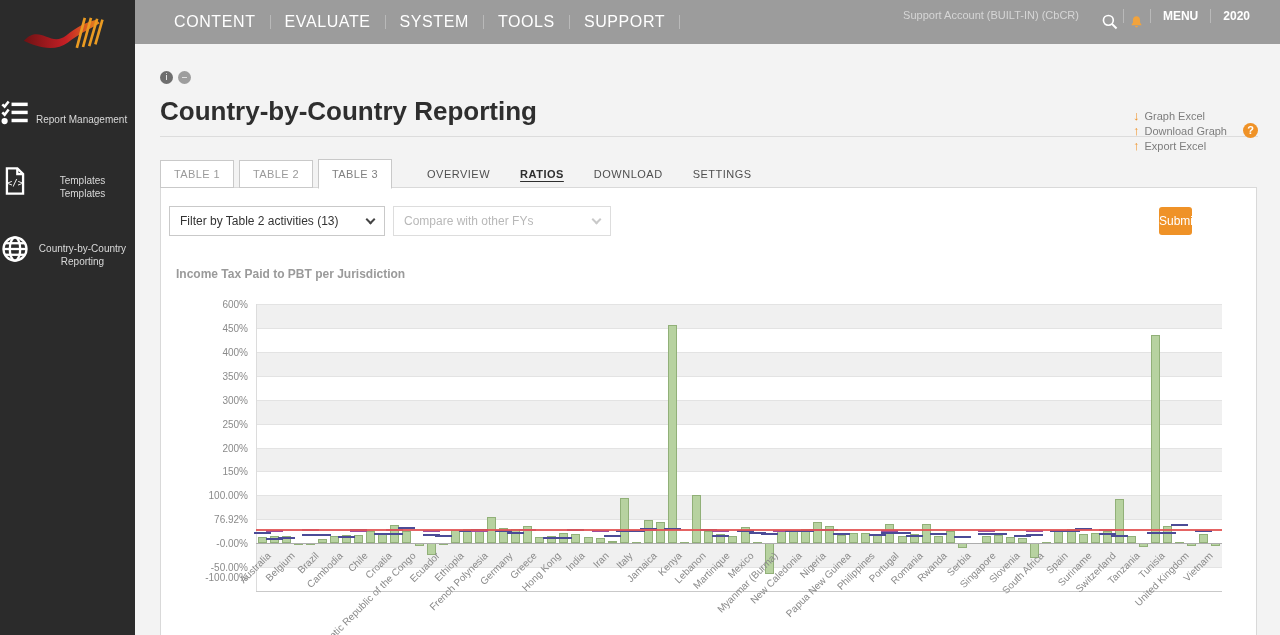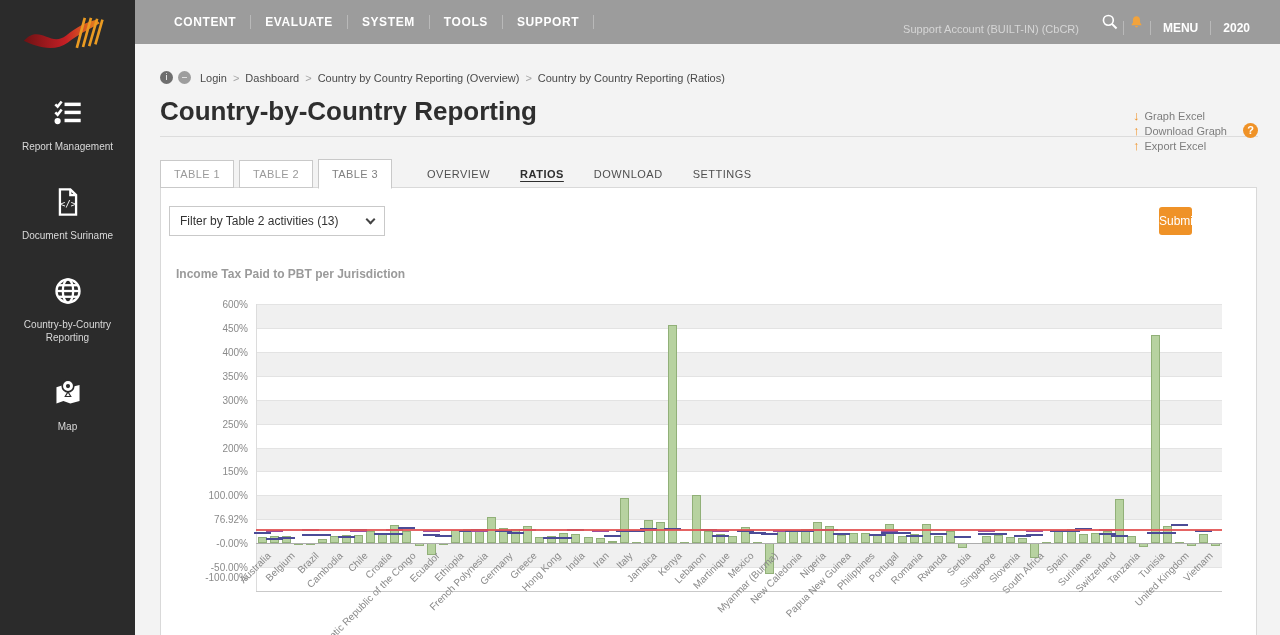--- a/index.html
+++ b/index.html
@@ -3,32 +3,32 @@
 <meta charset="utf-8">
 <style>
   * { margin:0; padding:0; box-sizing:border-box; }
   html,body { width:1280px; height:635px; overflow:hidden; background:#f3f3f3;
     font-family:"Liberation Sans", sans-serif; }
   body { position:relative; }
 
   
   #sidebar { position:absolute; left:0; top:0; width:135px; height:635px; background:#2b2b2b; z-index:5; }
   #logo { width:135px; height:64px; display:flex; align-items:center; justify-content:center; }
-  .side-item { display:flex; flex-direction:column; align-items:center; text-align:center;
+  .side-item { display:flex; flex-direction:row; align-items:center; text-align:center;
     margin-top:34px; cursor:pointer; }
   .side-item svg { width:30px; height:30px; }
   .side-label { color:#d9d9d9; font-size:10px; margin-top:8px; line-height:13px; padding:0 6px; }
 
   
   #topnav { position:absolute; left:135px; top:0; right:0; height:44px; background:#9c9c9c;
     display:flex; align-items:center; z-index:4; }
   .nav-items { display:flex; align-items:center; margin-left:25px; }
-  .nav-item { color:#fff; font-size:12px; font-weight:bold; letter-spacing:.6px; padding:0 14px; cursor:pointer; }
+  .nav-item { color:#fff; font-size:16px; font-weight:normal; letter-spacing:.6px; padding:0 14px; cursor:pointer; }
   .nav-div { width:1px; height:14px; background:#b9b9b9; }
-  .nav-right { margin-left:auto; display:flex; align-items:flex-end; margin-right:18px; }
+  .nav-right { margin-left:auto; display:flex; align-items:flex-start; margin-right:18px; }
   .account { color:#d6d6d6; font-size:11px; margin-right:18px; }
   .icon-btn { display:flex; align-items:center; justify-content:center; width:26px; height:26px; cursor:pointer; }
   .menu-label, .year-label { color:#fff; font-size:12px; font-weight:bold; padding:0 12px; cursor:pointer; }
 
   
   #content { position:absolute; left:135px; top:44px; right:0; bottom:0; background:#f3f3f3; }
   #breadcrumb { position:absolute; top:27px; left:25px; display:flex; align-items:center; font-size:11px; color:#4a4a4a; }
   .bc-circle { width:13px; height:13px; border-radius:50%; color:#fff; font-size:9px; line-height:13px;
     text-align:center; margin-right:5px; cursor:pointer; }
   .bc-info { background:#6e6e6e; }
@@ -120,42 +120,33 @@
             </g>
           </svg></span>
         <span class="side-label">Report Management</span>
       </div>
       <div class="side-item">
         <span><svg viewBox="0 0 26 26" width="30" height="30">
             <path d="M6 2h9l5 5v17H6z" fill="none" stroke="#fff" stroke-width="2"></path>
             <path d="M15 2v5h5" fill="none" stroke="#fff" stroke-width="2"></path>
             <text x="13" y="17" font-size="8" fill="#fff" text-anchor="middle" font-family="DejaVu Sans Mono, monospace">&lt;/&gt;</text>
           </svg></span>
-        <span class="side-label">Document Suriname</span>
+        <span class="side-label">Templates Templates</span>
       </div>
       <div class="side-item">
         <span><svg viewBox="0 0 26 26" width="30" height="30">
             <g fill="none" stroke="#fff" stroke-width="2">
               <circle cx="13" cy="13" r="10"></circle>
               <ellipse cx="13" cy="13" rx="4.5" ry="10"></ellipse>
               <line x1="3" y1="13" x2="23" y2="13"></line>
               <line x1="4.5" y1="8" x2="21.5" y2="8"></line>
               <line x1="4.5" y1="18" x2="21.5" y2="18"></line>
             </g>
           </svg></span>
         <span class="side-label">Country-by-Country Reporting</span>
-      </div>
-      <div class="side-item">
-        <span><svg viewBox="0 0 26 26" width="30" height="30">
-            <path d="M3 8 L9 6 L15 8 L23 6 V20 L15 22 L9 20 L3 22 Z" fill="#fff"></path>
-            <circle cx="13" cy="7" r="5" fill="#fff" stroke="#2b2b2b" stroke-width="1.4"></circle>
-            <circle cx="13" cy="7" r="1.8" fill="#2b2b2b"></circle>
-            <path d="M13 12 l-2.4 4 h4.8 z" fill="#fff" stroke="#2b2b2b" stroke-width="1"></path>
-          </svg></span>
-        <span class="side-label">Map</span>
       </div>
     </div>
 </div>
 
 <div id="topnav">
   <div class="nav-items" id="nav-items">
       <span class="nav-item">CONTENT</span>
       <span class="nav-div"></span>
       <span class="nav-item">EVALUATE</span>
       <span class="nav-div"></span>
@@ -186,21 +177,20 @@
     <span class="nav-div"></span>
     <span class="year-label">2020</span>
   </div>
 </div>
 
 <div id="content">
 
   <div id="breadcrumb">
     <span class="bc-circle bc-info">i</span>
     <span class="bc-circle bc-minus">–</span>
-    <span id="bc-items"><span class="bc-item">Login</span><span class="bc-sep">&gt;</span><span class="bc-item">Dashboard</span><span class="bc-sep">&gt;</span><span class="bc-item">Country by Country Reporting (Overview)</span><span class="bc-sep">&gt;</span><span class="bc-item">Country by Country Reporting (Ratios)</span></span>
   </div>
 
   <h1 id="page-title">Country-by-Country Reporting</h1>
   <div id="header-rule"></div>
 
   <div id="header-actions">
     <span id="action-links">
         <span class="action-link">
           <span class="action-arrow">↓</span>
           <span>Graph Excel</span>
@@ -224,20 +214,24 @@
       <div class="text-tab">OVERVIEW</div>
       <div class="text-tab active">RATIOS</div>
       <div class="text-tab">DOWNLOAD</div>
       <div class="text-tab">SETTINGS</div>
     </div>
 
   <div id="panel">
     <div id="controls">
         <div class="select" style="width: 216px;">
           <span>Filter by Table 2 activities (13)</span>
+          <span class="chev"></span>
+        </div>
+        <div class="select disabled" style="width: 218px;">
+          <span>Compare with other FYs</span>
           <span class="chev"></span>
         </div>
       </div>
     <button id="submit-btn">Submit</button>
     <div id="chart-title">Income Tax Paid to PBT per Jurisdiction</div>
     <div id="yaxis">
         <span class="ytick" style="top: 0px;">600%</span>
         <span class="ytick" style="top: 23.9167px;">450%</span>
         <span class="ytick" style="top: 47.8333px;">400%</span>
         <span class="ytick" style="top: 71.75px;">350%</span>

